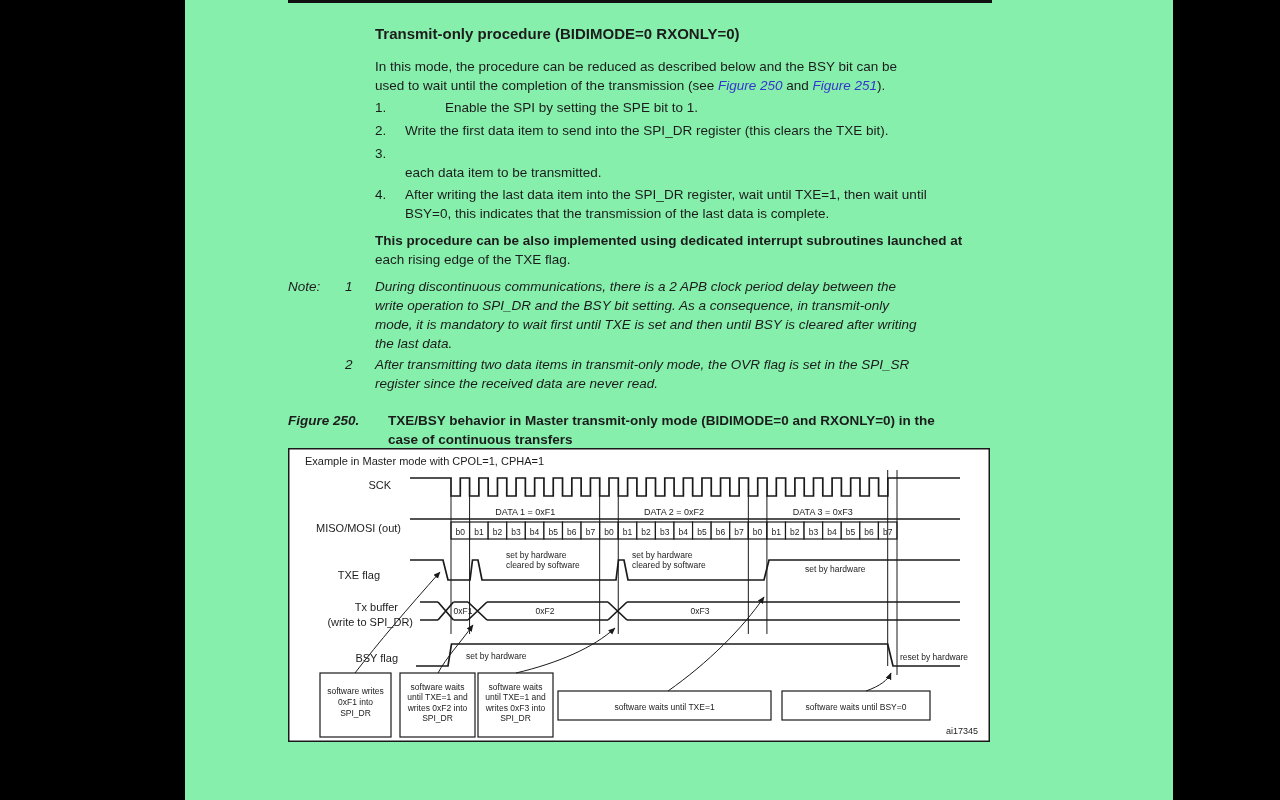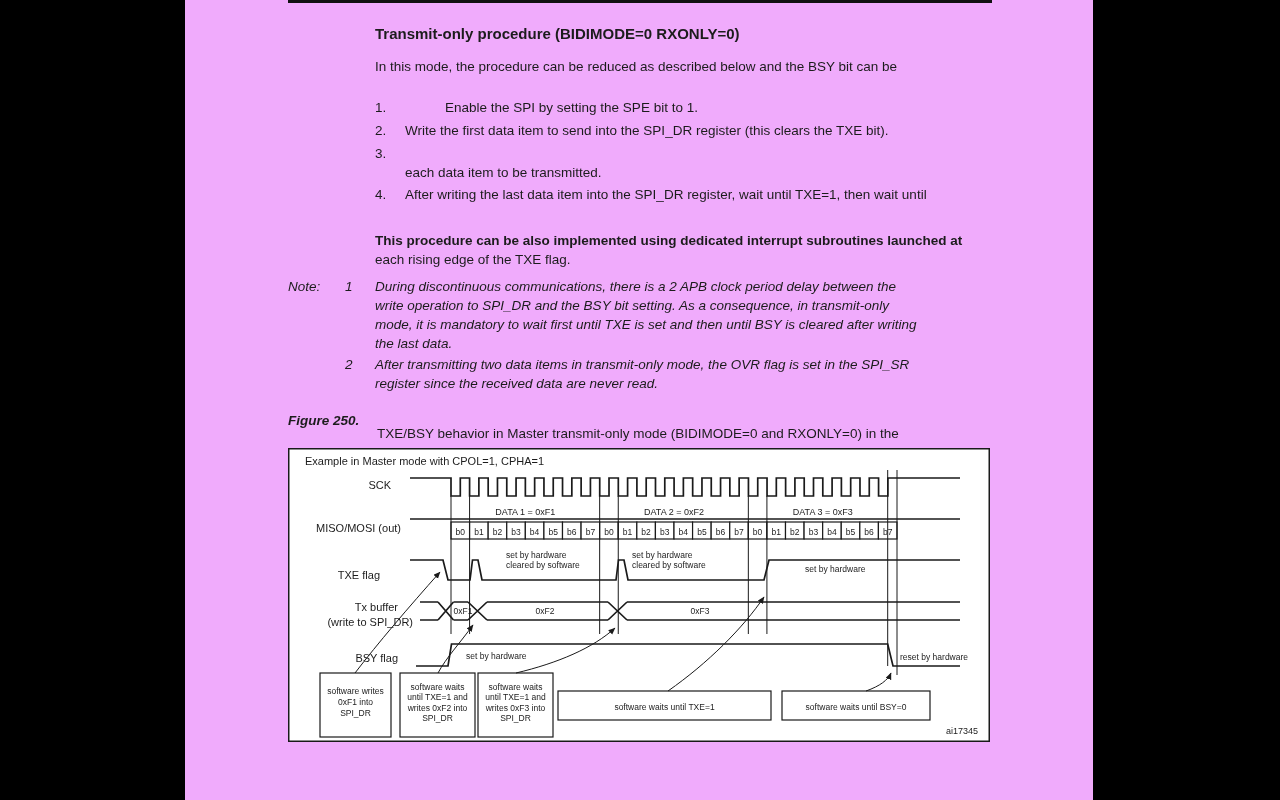--- a/index.html
+++ b/index.html
@@ -1,62 +1,66 @@
 <!DOCTYPE html>
 <html><head>
 <meta charset="utf-8">
 <style>
   html,body{margin:0;padding:0;background:#000;width:1280px;height:800px;overflow:hidden;
     font-family:"Liberation Sans",sans-serif;}
-  #page{position:absolute;left:185px;top:0;width:908px;height:800px;background:#f0abfc;color:#1c1c1c;}
+  #page{position:absolute;left:185px;top:0;width:988px;height:800px;background:#86efac;color:#1c1c1c;}
   .abs{position:absolute;}
   .topline{left:103px;top:0;width:704px;height:3px;background:#111;}
   .title{left:190px;top:25px;font-size:15px;font-weight:bold;white-space:nowrap;}
   .body-line{font-size:13.5px;line-height:19px;white-space:nowrap;}
   .link{color:#3535cc;font-style:italic;cursor:pointer;}
   .li-num{left:190px;width:30px;}
   .li-txt{left:220px;}
   .note{font-style:italic;}
   .note-label{left:103px;}
   .note-num{left:160px;}
   .note-txt{left:190px;}
   .cap-label{left:103px;font-weight:bold;font-size:13.5px;line-height:19px;white-space:nowrap;font-style:italic;}
-  .cap-txt{left:192px;font-weight:normal;font-size:13.5px;line-height:19px;white-space:nowrap;margin-top:13px;}
+  .cap-txt{left:203px;font-weight:bold;font-size:13.5px;line-height:19px;white-space:nowrap;}
   #figsvg{position:absolute;left:103px;top:448px;}
   svg text{fill:#1c1c1c;font-family:"Liberation Sans",sans-serif;}
   .wave{stroke:#1a1a1a;stroke-width:1.7;fill:none;}
   .thin{stroke:#1a1a1a;stroke-width:1;fill:none;}
   .cellstroke{stroke:#1a1a1a;stroke-width:1.2;fill:#fff;}
   .arrow{stroke:#1a1a1a;stroke-width:1;fill:none;}
   .rowlab{font-size:11px;}
   .small{font-size:8.5px;}
   .databit{font-size:8.5px;}
   .datalab{font-size:9px;}
 </style>
 </head>
 <body>
 
 <div id="page">
   <div class="abs topline"></div>
 
   <div class="abs title">Transmit-only procedure (BIDIMODE=0 RXONLY=0)</div>
 
   <div class="abs body-line" style="left:190px;top:57px;">In this mode, the procedure can be reduced as described below and the BSY bit can be</div>
+  <div class="abs body-line" style="left:190px;top:76px;">
+    <span>used to wait until the completion of the transmission (see </span><span class="link">Figure 250</span><span> and </span><span class="link">Figure 251</span><span>).</span>
+  </div>
 
   <div class="abs body-line li-num" style="top:98px;">1.</div>
   <div class="abs body-line li-txt" style="top:98px;margin-left:40px;">Enable the SPI by setting the SPE bit to 1.</div>
 
   <div class="abs body-line li-num" style="top:121px;">2.</div>
   <div class="abs body-line li-txt" style="top:121px;">Write the first data item to send into the SPI_DR register (this clears the TXE bit).</div>
 
   <div class="abs body-line li-num" style="top:144px;">3.</div>
   <div class="abs body-line li-txt" style="top:163px;">each data item to be transmitted.</div>
 
   <div class="abs body-line li-num" style="top:185px;">4.</div>
   <div class="abs body-line li-txt" style="top:185px;">After writing the last data item into the SPI_DR register, wait until TXE=1, then wait until</div>
+  <div class="abs body-line li-txt" style="top:204px;">BSY=0, this indicates that the transmission of the last data is complete.</div>
 
   <div class="abs body-line" style="left:190px;top:231px;font-weight:bold;">This procedure can be also implemented using dedicated interrupt subroutines launched at</div>
   <div class="abs body-line" style="left:190px;top:250px;">each rising edge of the TXE flag.</div>
 
   <div class="abs body-line note note-label" style="top:277px;">Note:</div>
   <div class="abs body-line note note-num" style="top:277px;">1</div>
   <div class="abs body-line note note-txt" style="top:277px;">During discontinuous communications, there is a 2 APB clock period delay between the</div>
   <div class="abs body-line note note-txt" style="top:296px;">write operation to SPI_DR and the BSY bit setting. As a consequence, in transmit-only</div>
   <div class="abs body-line note note-txt" style="top:315px;">mode, it is mandatory to wait first until TXE is set and then until BSY is cleared after writing</div>
   <div class="abs body-line note note-txt" style="top:334px;">the last data.</div>

